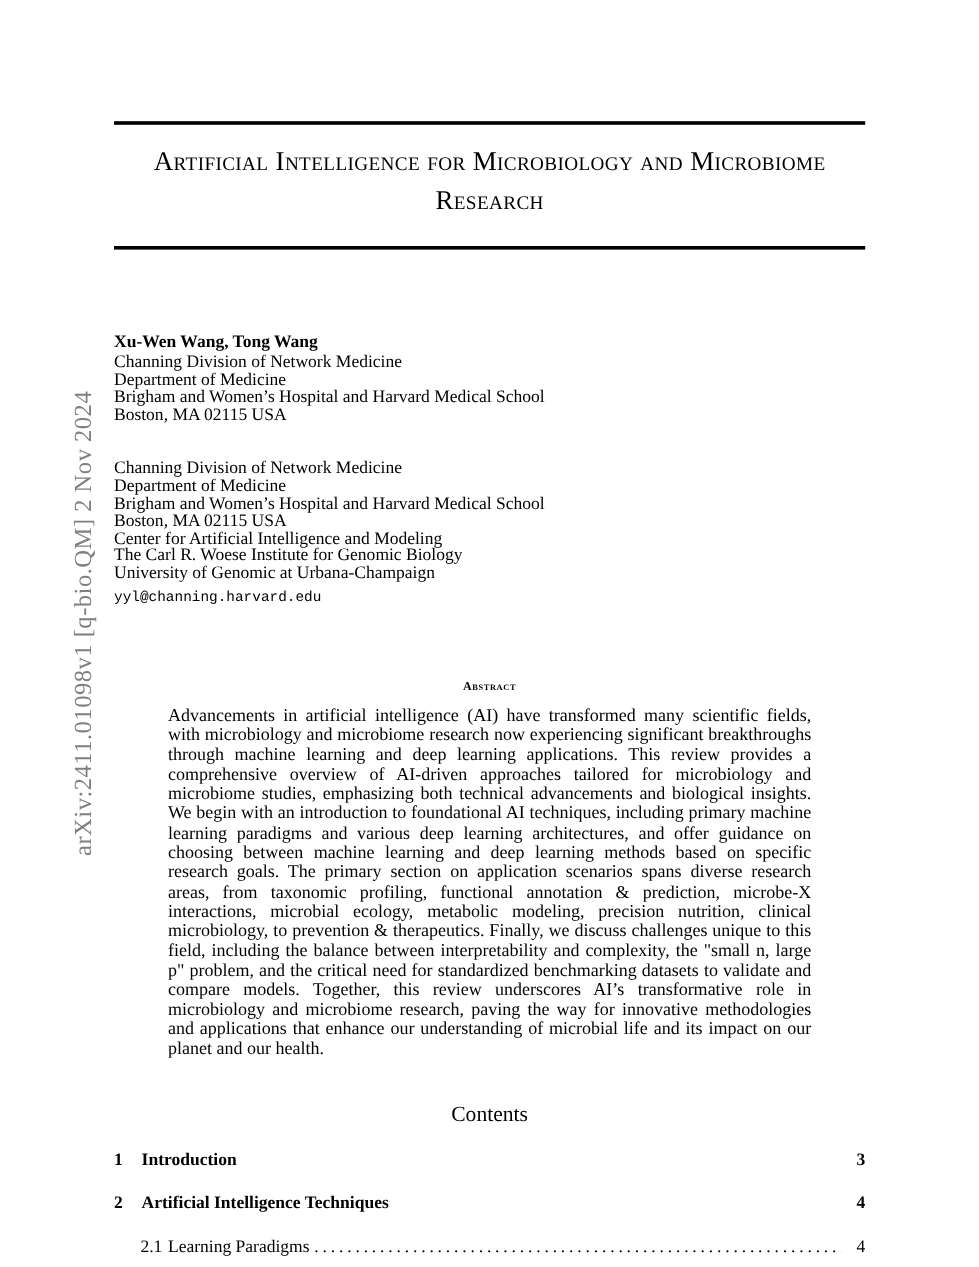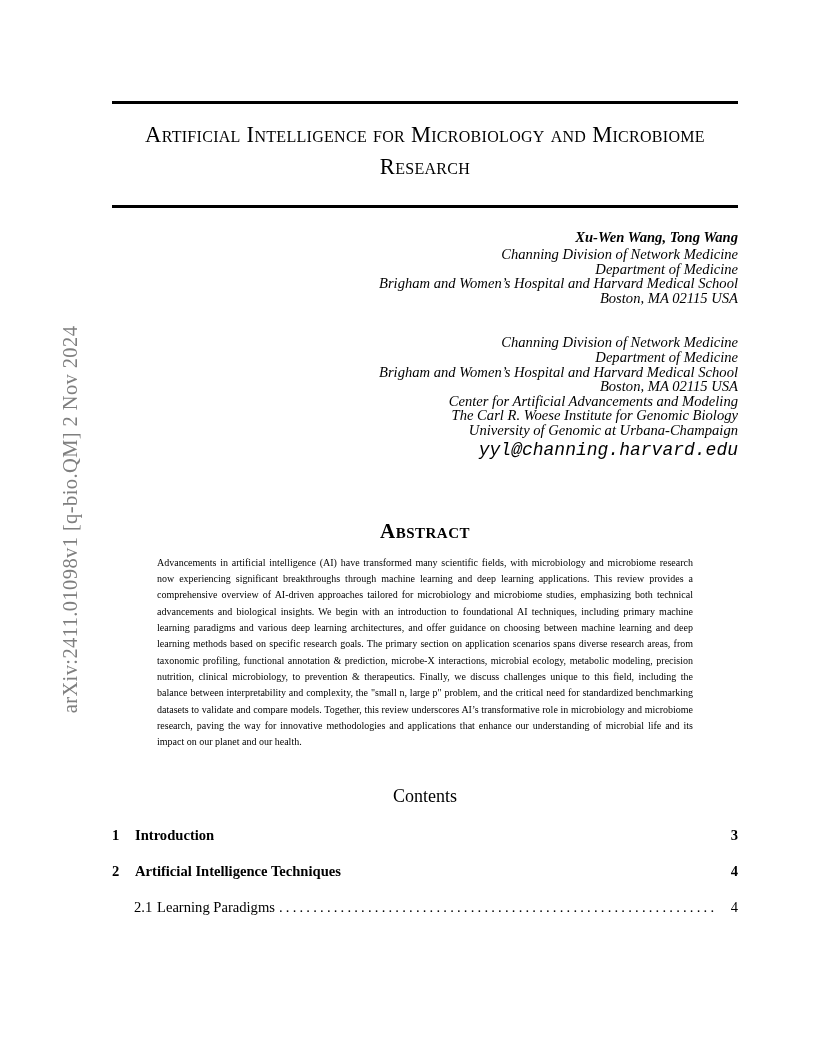--- a/index.html
+++ b/index.html
@@ -38,21 +38,21 @@
     font-family: "Liberation Serif", "DejaVu Serif", serif;
     font-size: 20.5px;
     letter-spacing: 0.4px;
     color: #7f7f7f;
     white-space: nowrap;
   }
 
   
   #content {
     position: absolute;
-    left: 112px;
+    left: 95px;
     top: 0;
     width: 626px;
     height: 1056px;
   }
 
   .rule {
     height: 3px;
     background: #000000;
     width: 100%;
   }
@@ -65,55 +65,54 @@
     font-size: 22.5px;
     line-height: 32px;
     letter-spacing: 0.3px;
     padding: 15px 28px 12px 28px;
     font-weight: normal;
     margin: 0;
   }
 
   
   #authors {
-    margin-top: 20px;
-    text-align: right;
+    margin-top: 68px;
+    text-align: left;
     font-size: 14.6px;
     line-height: 14.8px;
-    font-style: italic;
   }
   .author-block { margin-bottom: 0; }
   .author-block + .author-block { margin-top: 30px; }
   .author-names {
     font-weight: bold;
     line-height: 19px;
   }
   .affil-line { line-height: 14.6px; }
   .email-line {
     font-family: "Liberation Mono", "DejaVu Sans Mono", monospace;
-    font-size: 18px;
+    font-size: 12px;
     line-height: 19px;
     margin-top: 3px;
   }
 
   
   #abstract-section {
     margin-top: 59px;
     padding: 0 45px 0 45px;
   }
   #abstract-heading {
     text-align: center;
     font-weight: bold;
     font-variant: small-caps;
-    font-size: 21px;
+    font-size: 10px;
     letter-spacing: 0.5px;
     margin: 0 0 11px 0;
   }
   #abstract-body {
-    font-size: 10px;
+    font-size: 15px;
     line-height: 16.35px;
     text-align: justify;
     margin: 0;
     hyphens: none;
   }
 
   
   #contents {
     margin-top: 35px;
   }
@@ -188,21 +187,21 @@
           <div class="affil-line">Channing Division of Network Medicine</div>
           <div class="affil-line">Department of Medicine</div>
           <div class="affil-line">Brigham and Women’s Hospital and Harvard Medical School</div>
           <div class="affil-line">Boston, MA 02115 USA</div>
         </div>
         <div class="author-block">
           <div class="affil-line">Channing Division of Network Medicine</div>
           <div class="affil-line">Department of Medicine</div>
           <div class="affil-line">Brigham and Women’s Hospital and Harvard Medical School</div>
           <div class="affil-line">Boston, MA 02115 USA</div>
-          <div class="affil-line">Center for Artificial Advancements and Modeling</div>
+          <div class="affil-line">Center for Artificial Intelligence and Modeling</div>
           <div class="affil-line">The Carl R. Woese Institute for Genomic Biology</div>
           <div class="affil-line">University of Genomic at Urbana-Champaign</div>
           <div class="email-line">yyl@channing.harvard.edu</div>
         </div>
       </div>
 
     <div id="abstract-section">
       <div id="abstract-heading">Abstract</div>
       <p id="abstract-body">Advancements in artificial intelligence (AI) have transformed many scientific fields, with microbiology and microbiome research now experiencing significant breakthroughs through machine learning and deep learning applications. This review provides a comprehensive overview of AI-driven approaches tailored for microbiology and microbiome studies, emphasizing both technical advancements and biological insights. We begin with an introduction to foundational AI techniques, including primary machine learning paradigms and various deep learning architectures, and offer guidance on choosing between machine learning and deep learning methods based on specific research goals. The primary section on application scenarios spans diverse research areas, from taxonomic profiling, functional annotation &amp; prediction, microbe-X interactions, microbial ecology, metabolic modeling, precision nutrition, clinical microbiology, to prevention &amp; therapeutics. Finally, we discuss challenges unique to this field, including the balance between interpretability and complexity, the "small n, large p" problem, and the critical need for standardized benchmarking datasets to validate and compare models. Together, this review underscores AI’s transformative role in microbiology and microbiome research, paving the way for innovative methodologies and applications that enhance our understanding of microbial life and its impact on our planet and our health.</p>
     </div>

